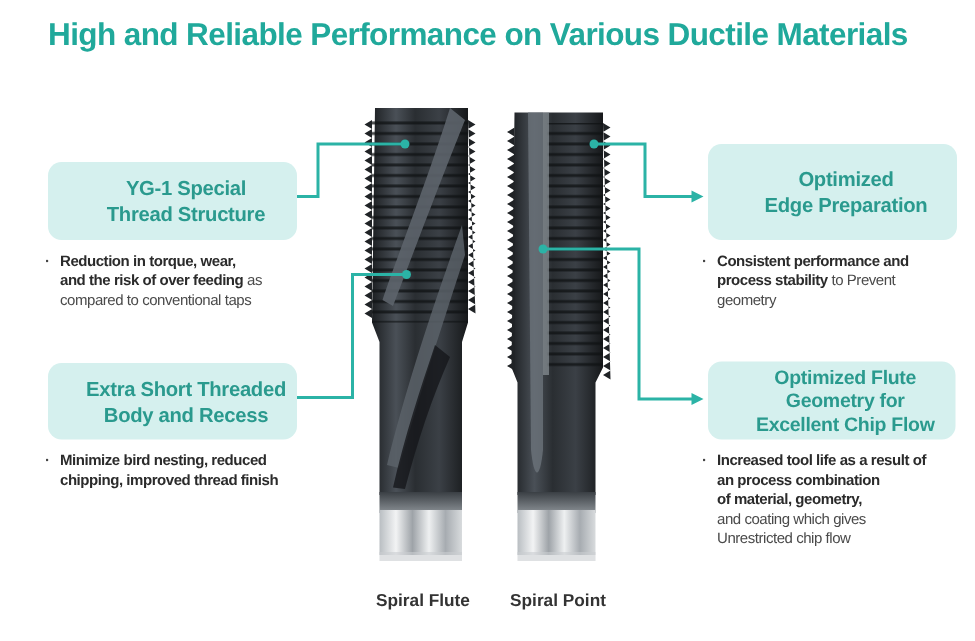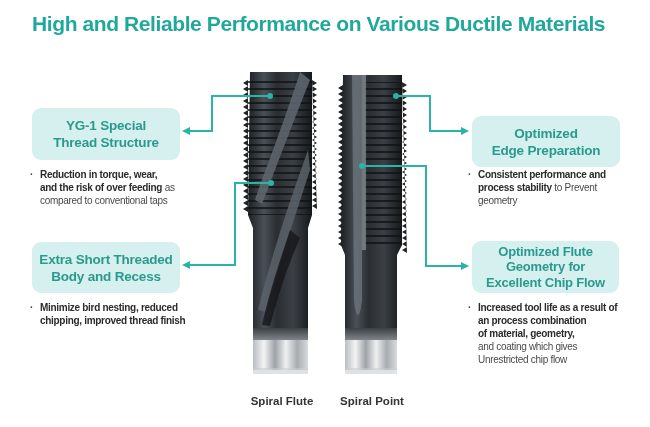--- a/index.html
+++ b/index.html
@@ -1,18 +1,18 @@
 <!DOCTYPE html>
 <html><head>
 <meta charset="utf-8">
 <style>
   html, body { margin:0; padding:0; background:#ffffff; }
   body { width:650px; height:427px; position:relative; overflow:hidden; font-family:"Liberation Sans", sans-serif; }
   .title { position:absolute; left:32px; top:12px; font-size:21px; font-weight:bold; color:#20a99b; letter-spacing:-0.4px; white-space:nowrap; }
-  .box { position:absolute; background:#d5f0ee; border-radius:9px; color:#2a9a8e; font-weight:bold; font-size:13.5px; line-height:17px; text-align:center; display:flex; flex-direction:column; justify-content:center; letter-spacing:-0.2px; }
+  .box { position:absolute; background:#d5f0ee; border-radius:9px; color:#2a9a8e; font-weight:bold; font-size:13.5px; line-height:17px; text-align:center; display:flex; flex-direction:column; justify-content:center; letter-spacing:-0.2px;padding-left:18px; }
   .box span { display:block; }
   .bullets { position:absolute; font-size:10px; line-height:13px; color:#333; letter-spacing:-0.3px; }
   .bullets .line { display:block; white-space:nowrap; }
   .bullets .b { font-weight:bold; color:#2b2b2b; }
   .bullets .r { font-weight:normal; color:#4a4a4a; }
   .dot { position:absolute; left:-10px; top:0; color:#444; font-weight:bold; }
   .tap-label { position:absolute; font-size:11.5px; font-weight:bold; color:#333; white-space:nowrap; transform:translateX(-50%); }
   svg.art { position:absolute; left:0; top:0; }
 </style>
 </head>
@@ -107,21 +107,21 @@
 <div class="box" style="left:32px; top:242px; width:148px; height:51px;">
   <span>Extra Short Threaded</span>
   <span>Body and Recess</span>
 </div>
 <div class="bullets" style="left:40px; top:301px;">
   <span class="dot">·</span>
   <span class="line"><span class="b">Minimize bird nesting, reduced</span></span>
   <span class="line"><span class="b">chipping, improved thread finish</span></span>
 </div>
 
-<div class="box" style="left:472px; top:116px; width:148px; height:51px;">
+<div class="box" style="left:472px; top:96px; width:148px; height:64px;">
   <span>Optimized</span>
   <span>Edge Preparation</span>
 </div>
 <div class="bullets" style="left:478px; top:168px;">
   <span class="dot">·</span>
   <span class="line"><span class="b">Consistent performance and</span></span>
   <span class="line"><span class="b">process stability</span><span class="r"> to Prevent</span></span>
   <span class="line"><span class="r">geometry</span></span>
 </div>
 

